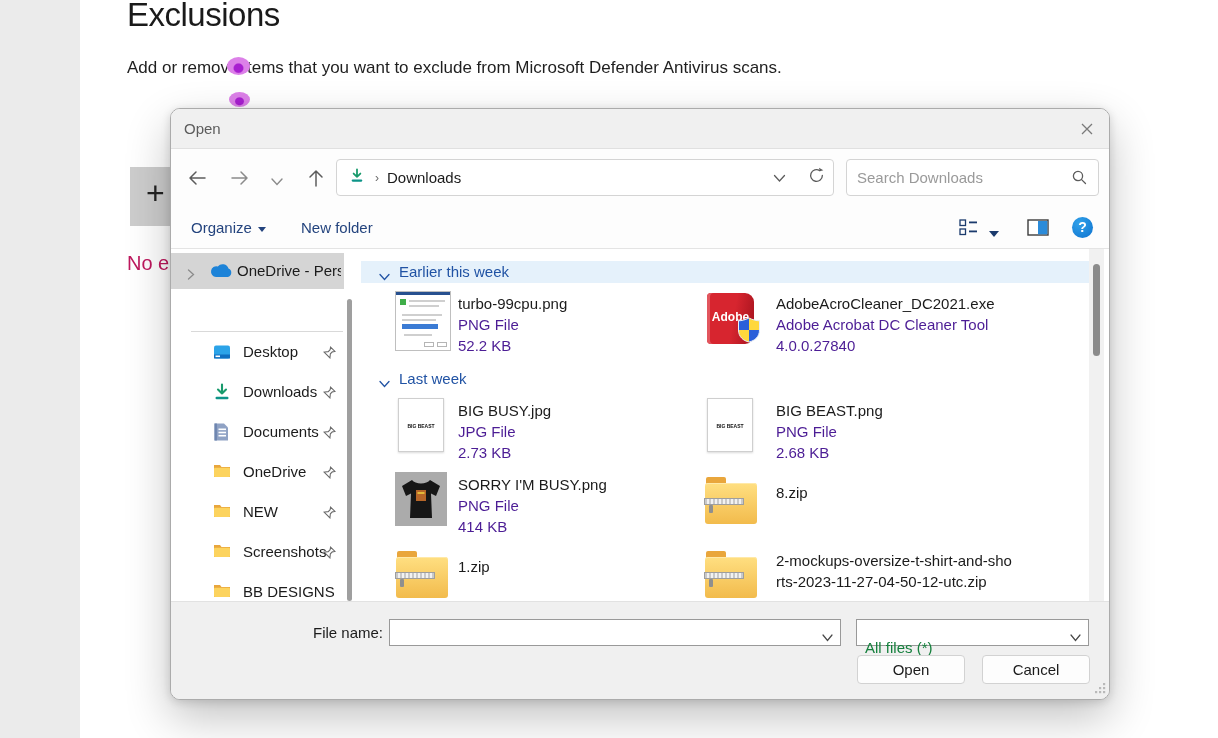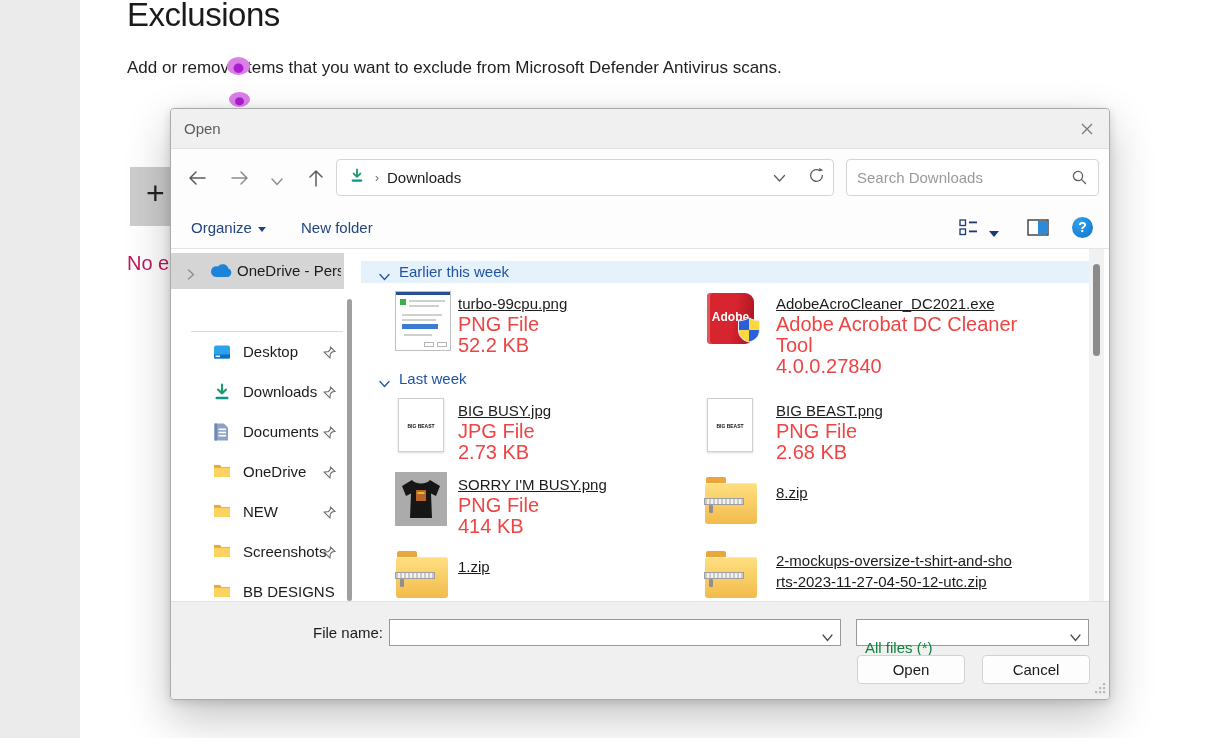--- a/index.html
+++ b/index.html
@@ -14,21 +14,21 @@
   .add-btn { left:130px; top:167px; width:50px; height:59px; background:#cdcdcd; }
   .add-btn span { position:absolute; left:16px; top:8px; font-size:32px; font-weight:200; color:#222; }
   .empty-text { left:127px; top:252px; font-size:20px; color:#be185d; }
   .touch-dot { border-radius:50%;
     background:radial-gradient(ellipse at 50% 62%, #a81fd0 0 26%, #dc80e8 34% 78%, rgba(220,128,232,.55) 100%); }
   .dot1 { left:227px; top:57px; width:23px; height:18px; }
   .dot2 { left:229px; top:92px; width:21px; height:15px; }
 
   
   .dialog { left:170px; top:108px; width:940px; height:592px; background:#fff;
-    border:1px solid #ababab; border-radius:4px; overflow:hidden;
+    border:1px solid #ababab; border-radius:10px; overflow:hidden;
     box-shadow:0 18px 45px rgba(0,0,0,.24), 0 2px 10px rgba(0,0,0,.14); z-index:10; }
   .titlebar { left:0; top:0; width:100%; height:40px; background:#f0f0f0; border-bottom:1px solid #e0e0e0; }
   .titlebar .ttl { position:absolute; left:13px; top:0; line-height:40px; font-size:15px; color:#5c5c5c; }
   .close-btn { position:absolute; right:12px; top:10px; width:20px; height:20px; }
 
   .navrow { left:0; top:40px; width:100%; height:57px; background:#fdfdfd; }
   .navbtn { position:absolute; top:18px; width:22px; height:22px; }
   .addrbar { position:absolute; left:165px; top:10px; width:498px; height:37px; background:#fff;
     border:1px solid #d4d4d4; border-radius:4px; display:flex; align-items:center; }
   .addr-loc-icon { margin-left:12px; }
@@ -62,22 +62,22 @@
   .side-item .lbl { position:absolute; left:72px; top:0; line-height:40px; font-size:15px; color:#1b1b1b; white-space:nowrap; }
   .side-item .pin { position:absolute; left:152px; top:13px; }
   .side-scroll { position:absolute; left:176px; top:50px; width:5px; height:302px; background:#9f9f9f; border-radius:3px; }
 
   
   .group-hd { position:absolute; left:190px; width:728px; height:22px; }
   .group-hd .chev { position:absolute; left:18px; top:6px; }
   .group-hd .lbl { position:absolute; left:38px; top:0; line-height:22px; font-size:15px; color:#2153a4; }
   .band { background:#e5f1fb; }
   .fitem { position:absolute; height:56px; }
-  .fname { font-size:15px; color:#1b1b1b; line-height:21px;text-decoration:underline; }
-  .fmeta { font-size:20px; color:#ef4444; line-height:21px; }
+  .fname { font-size:15px; color:#1b1b1b; line-height:21px; }
+  .fmeta { font-size:15px; color:#4c1d95; line-height:21px; }
 
   
   .thumb-shot { position:absolute; width:56px; height:60px; background:#fff; border:1px solid #bfbfbf; }
   .thumb-shot .bar { position:absolute; left:0; top:0; width:100%; height:3px; background:#27508f; }
   .thumb-shot .grn { position:absolute; left:4px; top:7px; width:6px; height:6px; background:#3fae49; }
   .thumb-shot .ln { position:absolute; height:2px; background:#cfcfcf; }
   .thumb-shot .sel { position:absolute; left:6px; top:32px; width:36px; height:5px; background:#3b7bd4; }
   .thumb-shot .btn { position:absolute; width:10px; height:5px; border:1px solid #b5b5b5; bottom:3px; }
   .adobe-ic { position:absolute; width:55px; height:55px; }
   .adobe-book { position:absolute; left:3px; top:2px; width:47px; height:51px; border-radius:4px 9px 9px 4px;

